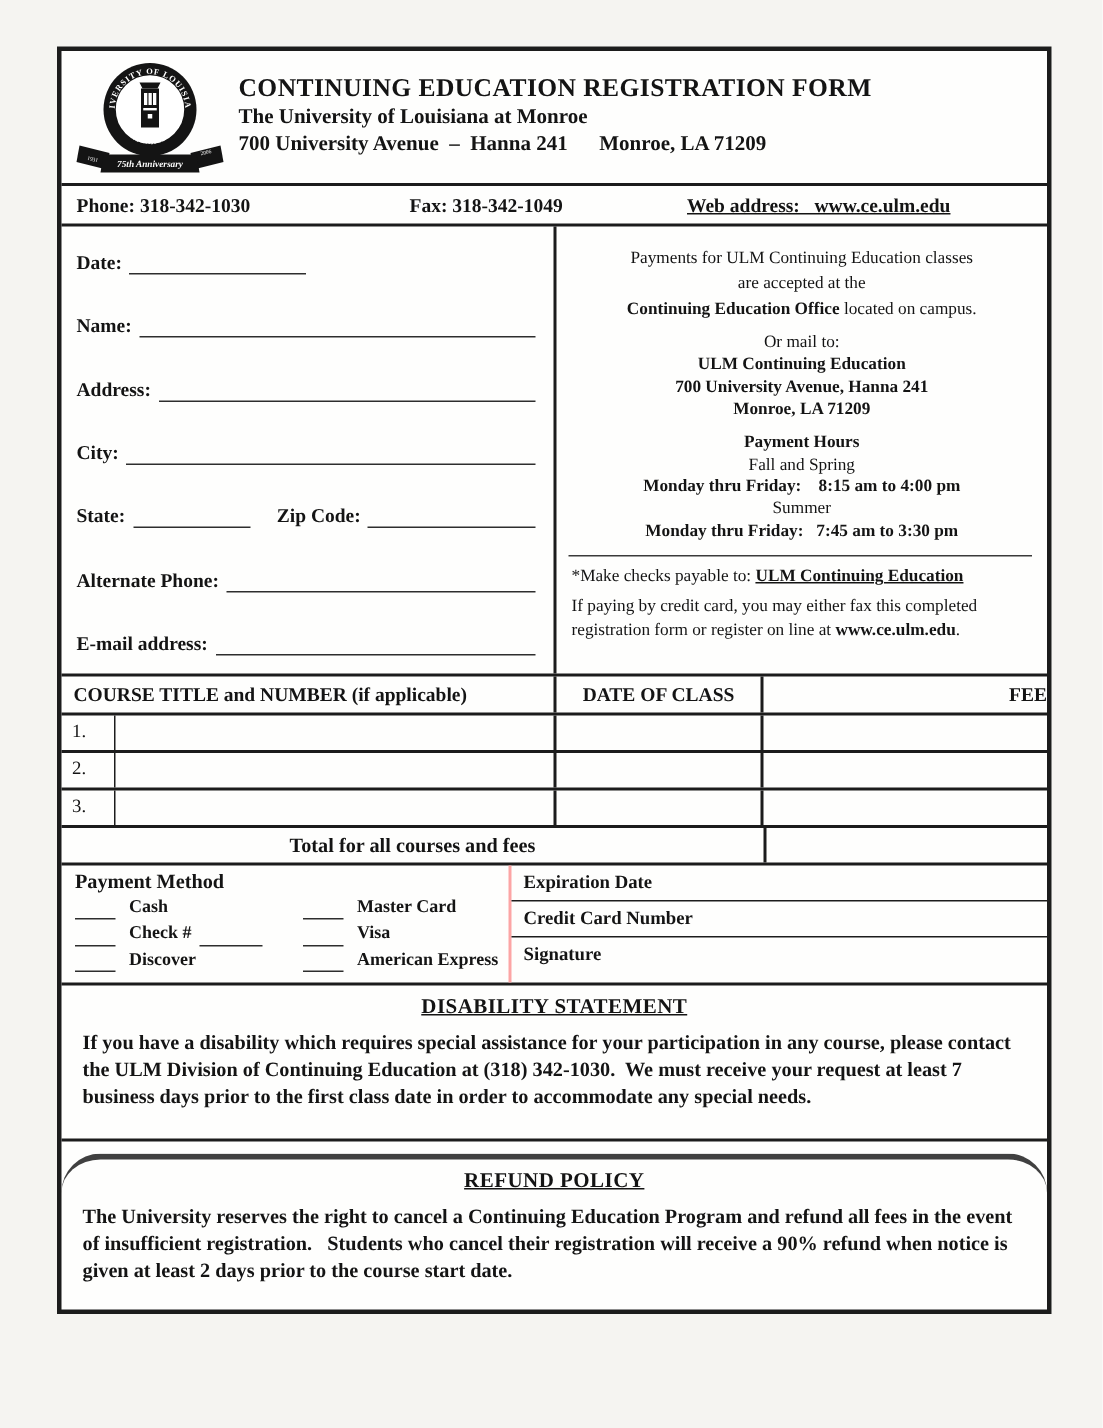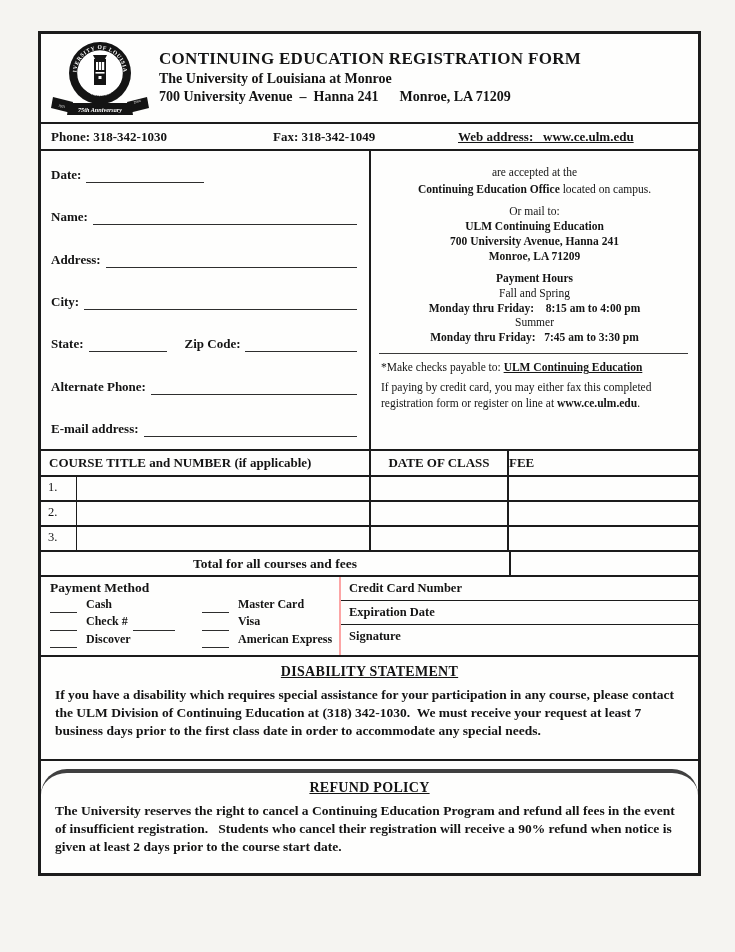--- a/index.html
+++ b/index.html
@@ -45,21 +45,21 @@
   .hours-line { font-weight:bold; white-space:pre-wrap; }
   .checks-divider { border-top:1px solid #3a3a3a; margin:8px 4px 0 2px; }
   .rp-left { text-align:left; padding:6px 4px 0 4px; }
   .checks-bold { font-weight:bold; text-decoration:underline; }
   .cc-para { text-align:left; padding:5px 4px 0 4px; line-height:1.35; }
   .cc-bold { font-weight:bold; }
   
   .tbl-head { height:26px; display:flex; border-bottom:2px solid #1c1c1c; font-weight:bold; font-size:13px; align-items:center; }
   .th1 { width:330px; border-right:2px solid #1c1c1c; padding-left:8px; height:100%; display:flex; align-items:center; }
   .th2 { width:138px; border-right:2px solid #1c1c1c; height:100%; display:flex; align-items:center; justify-content:center; }
-  .th3 { flex:1; text-align:left; }
+  .th3 { flex:1; text-align:right; }
   .tbl-row { height:25px; display:flex; border-bottom:2px solid #1c1c1c; font-size:12.5px; }
   .td-num { width:36px; border-right:1.5px solid #1c1c1c; padding:3px 0 0 7px; }
   .td-course { width:294px; border-right:2px solid #1c1c1c; }
   .td-date { width:138px; border-right:2px solid #1c1c1c; }
   .td-fee { flex:1; }
   .tbl-total { height:25px; display:flex; border-bottom:2px solid #1c1c1c; font-weight:bold; font-size:13.5px; }
   .total-label { width:470px; border-right:2px solid #1c1c1c; display:flex; align-items:center; justify-content:center; }
   .total-fee { flex:1; }
   
   .payment { height:80px; display:flex; border-bottom:2px solid #1c1c1c; }
@@ -160,20 +160,21 @@
         <span>Alternate Phone:</span>
         <span class="fill-line"></span>
       </div>
       <div class="field-row">
         <span>E-mail address:</span>
         <span class="fill-line"></span>
       </div>
     </div>
 
     <div class="right-panel">
+      <div class="rp-line">Payments for ULM Continuing Education classes</div>
       <div class="rp-line">are accepted at the</div>
       <div class="rp-line"><span class="rp-b">Continuing Education Office</span><span> located on campus.</span></div>
       <div class="rp-line rp-gap">Or mail to:</div>
       <div class="rp-b">ULM Continuing Education</div>
       <div class="rp-b">700 University Avenue, Hanna 241</div>
       <div class="rp-b">Monroe, LA  71209</div>
       <div class="rp-b rp-gap">Payment Hours</div>
       <div>Fall and Spring</div>
       <div class="hours-line">Monday thru Friday:    8:15 am to 4:00 pm</div>
       <div>Summer</div>
@@ -242,24 +243,24 @@
             <span>Discover</span>
           </span>
         <span class="pm-col2">
             <span class="blank"></span>
             <span>American Express</span>
           </span>
       </div>
     </div>
     <div class="pm-right">
       <div class="cc-row">
-          <span>Credit Card Number</span>
+          <span>Expiration Date</span>
         </div>
       <div class="cc-row">
-          <span>Expiration Date</span>
+          <span>Credit Card Number</span>
         </div>
       <div class="cc-row cc-row-last">
           <span>Signature</span>
         </div>
     </div>
   </div>
 
   <div class="statement st-disability">
     <div class="st-title">DISABILITY STATEMENT</div>
     <div class="st-body">If you have a disability which requires special assistance for your participation in any course, please contact the ULM Division of Continuing Education at (318) 342-1030.  We must receive your request at least 7 business days prior to the first class date in order to accommodate any special needs.</div>

